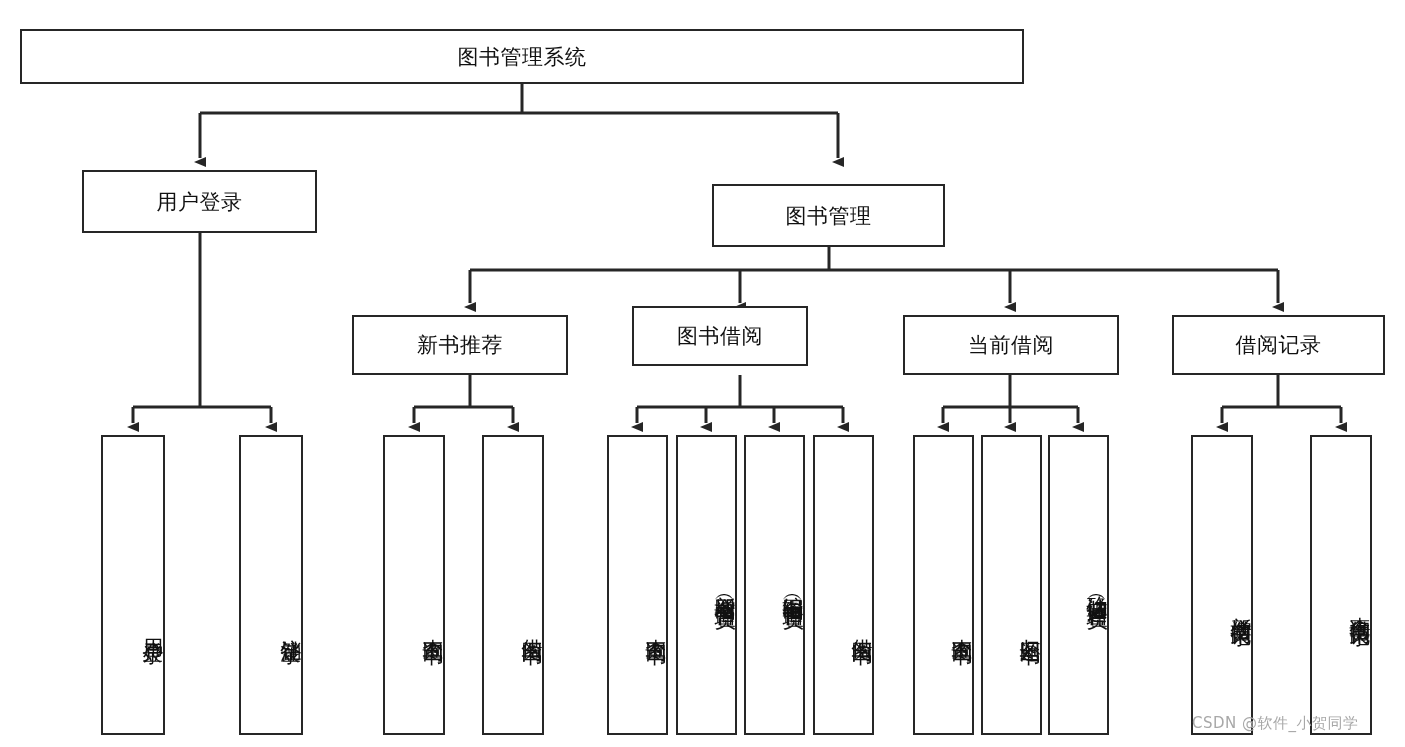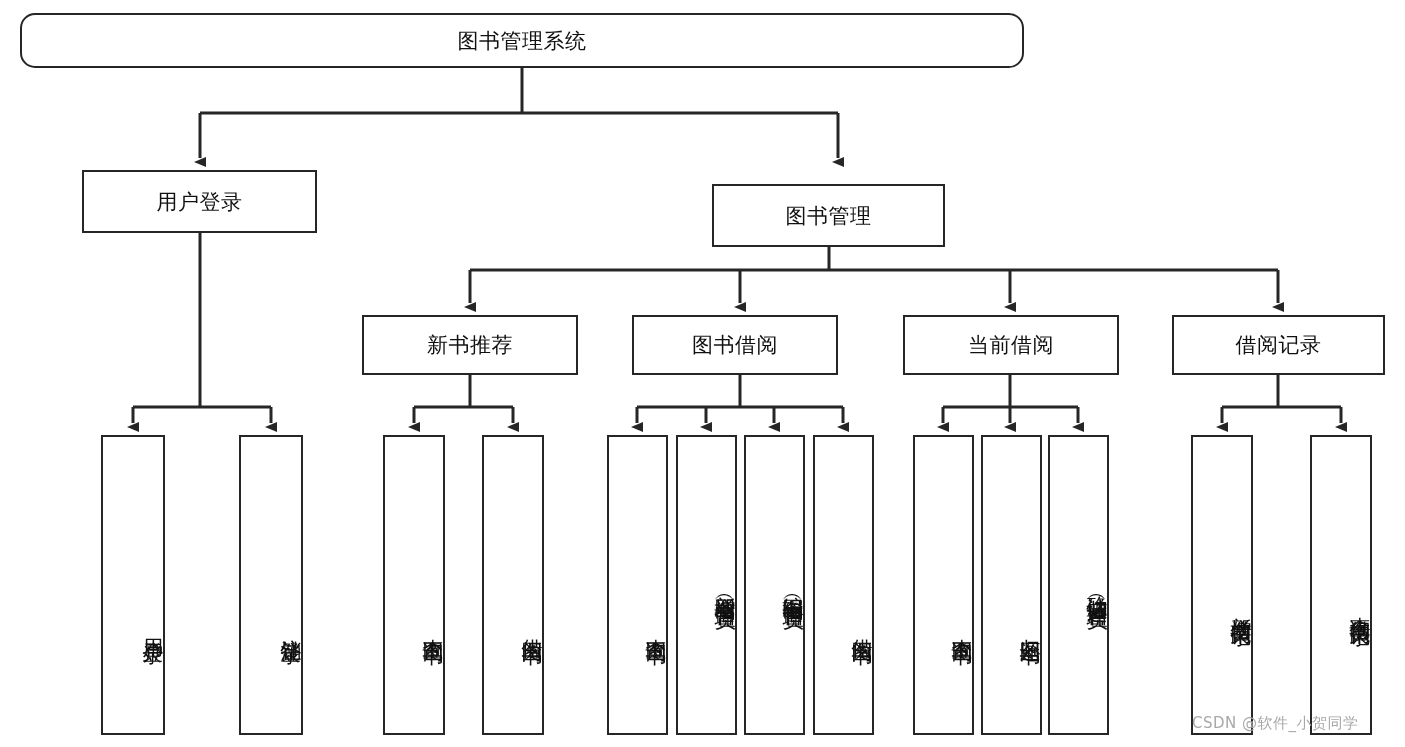--- a/index.html
+++ b/index.html
@@ -109,35 +109,35 @@
       <path d="M1010,407 L1010,423" marker-end="url(#arrow)"></path>
       <path d="M1078,407 L1078,423" marker-end="url(#arrow)"></path>
 
       <path d="M1278,375 L1278,407"></path>
       <path d="M1222,407 L1341,407"></path>
       <path d="M1222,407 L1222,423" marker-end="url(#arrow)"></path>
       <path d="M1341,407 L1341,423" marker-end="url(#arrow)"></path>
     </g>
   </svg>
 
-  <div class="node horiz" style="left:20px; top:13px; width:1004px; height:55px;border-radius:15px;">
+  <div class="node horiz" style="left:20px; top:29px; width:1004px; height:55px;">
     <span>图书管理系统</span>
   </div>
 
   <div class="node horiz" style="left:82px; top:170px; width:235px; height:63px;">
     <span>用户登录</span>
   </div>
   <div class="node horiz" style="left:712px; top:170px; width:233px; height:63px;margin-top:14px;">
     <span>图书管理</span>
   </div>
 
-  <div class="node horiz" style="left:362px; top:315px; width:216px; height:60px;text-align:right;">
+  <div class="node horiz" style="left:352px; top:315px; width:216px; height:60px;text-align:right;">
     <span>新书推荐</span>
   </div>
-  <div class="node horiz" style="left:632px; top:315px; width:206px; height:60px;">
+  <div class="node horiz" style="left:632px; top:306px; width:176px; height:60px;">
     <span>图书借阅</span>
   </div>
   <div class="node horiz" style="left:1172px; top:315px; width:213px; height:60px;">
     <span>借阅记录</span>
   </div>
   <div class="node horiz" style="left:903px; top:315px; width:216px; height:60px;">
     <span>当前借阅</span>
   </div>
 
   <div class="node vert" style="left:101px; top:435px; width:64px; height:300px; padding-top:82px;">

